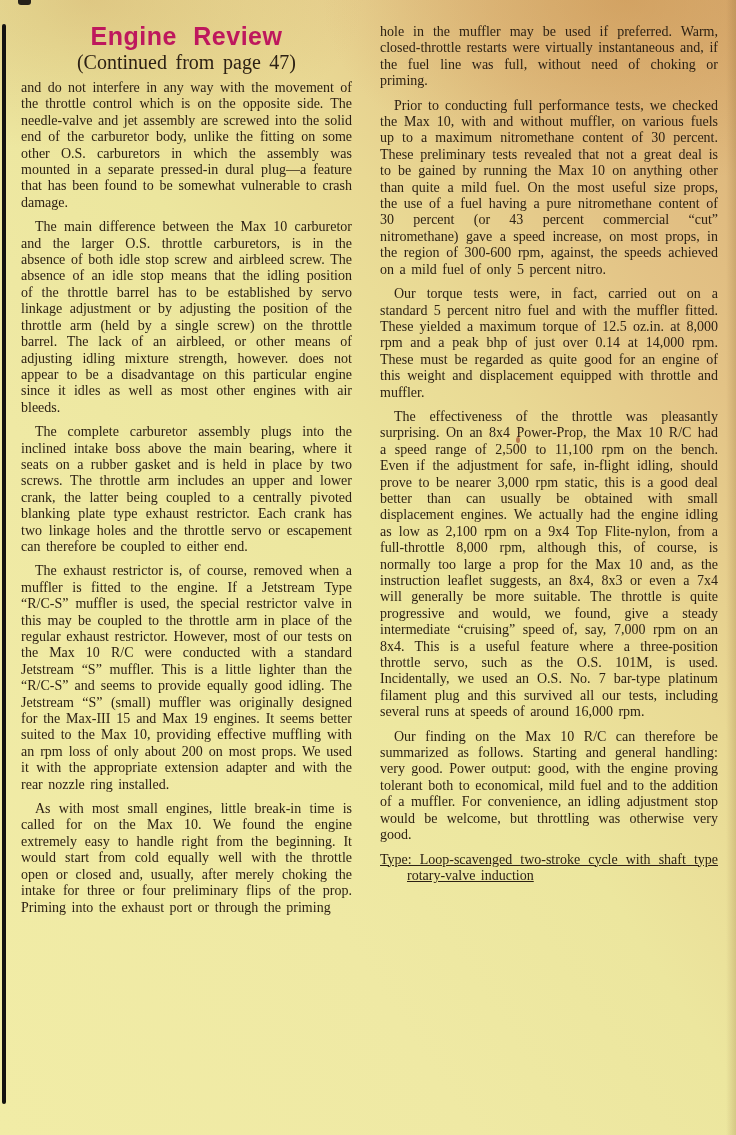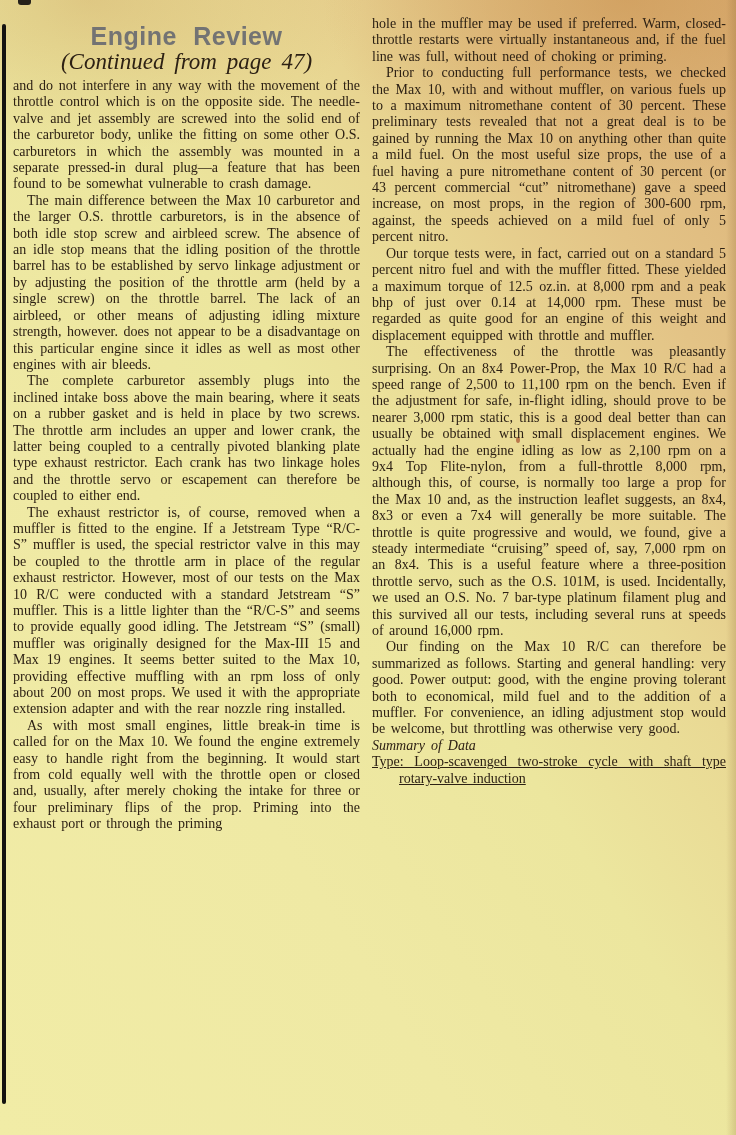--- a/index.html
+++ b/index.html
@@ -20,27 +20,27 @@
   .speck{position:absolute;left:516px;top:437px;width:4px;height:6px;background:#a5502e;border-radius:50%;opacity:.7;}
 
   .col{position:absolute;top:16px;text-align:justify;font-size:14px;line-height:16.4px;word-spacing:0.14em;}
   .col-left{left:13px;width:347px;}
   .col-right{left:372px;width:354px;}
 
   .title{
     font-family:"Liberation Sans", sans-serif;
     font-weight:bold;font-size:25px;line-height:28px;
     letter-spacing:0.5px;word-spacing:9px;
-    text-align:center;color:#737373;margin:6px 0 2px 0;
+    text-align:center;color:#be185d;margin:6px 0 2px 0;
   }
   .subtitle{
-    font-style:italic;font-size:23px;line-height:20px;text-align:center;
+    font-size:20px;line-height:20px;text-align:center;
     margin:2px 0 6px 0;word-spacing:0.18em;
   }
-  p{margin:0;}
+  p{margin:8px;}
   p.indent{text-indent:14px;}
   .summary-heading{font-style:italic;word-spacing:0.18em;}
   .type-line{padding-left:27px;text-indent:-27px;text-decoration:underline;}
 </style>
 </head>
 <body>
 
 <div class="page">
 
   <div class="rule-left"></div>
@@ -59,17 +59,16 @@
     <p class="indent">As with most small engines, little break-in time is called for on the Max 10. We found the engine extremely easy to handle right from the beginning. It would start from cold equally well with the throttle open or closed and, usually, after merely choking the intake for three or four preliminary flips of the prop. Priming into the exhaust port or through the priming</p>
   </div>
 
   <div class="col col-right">
     <p>hole in the muffler may be used if preferred. Warm, closed-throttle restarts were virtually instantaneous and, if the fuel line was full, without need of choking or priming.</p>
     <p class="indent">Prior to conducting full performance tests, we checked the Max 10, with and without muffler, on various fuels up to a maximum nitromethane content of 30 percent. These preliminary tests revealed that not a great deal is to be gained by running the Max 10 on anything other than quite a mild fuel. On the most useful size props, the use of a fuel having a pure nitromethane content of 30 percent (or 43 percent commercial “cut” nitromethane) gave a speed increase, on most props, in the region of 300-600 rpm, against, the speeds achieved on a mild fuel of only 5 percent nitro.</p>
     <p class="indent">Our torque tests were, in fact, carried out on a standard 5 percent nitro fuel and with the muffler fitted. These yielded a maximum torque of 12.5 oz.in. at 8,000 rpm and a peak bhp of just over 0.14 at 14,000 rpm. These must be regarded as quite good for an engine of this weight and displacement equipped with throttle and muffler.</p>
     <p class="indent">The effectiveness of the throttle was pleasantly surprising. On an 8x4 Power-Prop, the Max 10 R/C had a speed range of 2,500 to 11,100 rpm on the bench. Even if the adjustment for safe, in-flight idling, should prove to be nearer 3,000 rpm static, this is a good deal better than can usually be obtained with small displacement engines. We actually had the engine idling as low as 2,100 rpm on a 9x4 Top Flite-nylon, from a full-throttle 8,000 rpm, although this, of course, is normally too large a prop for the Max 10 and, as the instruction leaflet suggests, an 8x4, 8x3 or even a 7x4 will generally be more suitable. The throttle is quite progressive and would, we found, give a steady intermediate “cruising” speed of, say, 7,000 rpm on an 8x4. This is a useful feature where a three-position throttle servo, such as the O.S. 101M, is used. Incidentally, we used an O.S. No. 7 bar-type platinum filament plug and this survived all our tests, including several runs at speeds of around 16,000 rpm.</p>
     <p class="indent">Our finding on the Max 10 R/C can therefore be summarized as follows. Starting and general handling: very good. Power output: good, with the engine proving tolerant both to economical, mild fuel and to the addition of a muffler. For convenience, an idling adjustment stop would be welcome, but throttling was otherwise very good.</p>
 
-    <p class="summary-heading">Summary of Data</p>
     <p class="type-line">Type: Loop-scavenged two-stroke cycle with shaft type rotary-valve induction</p>
   </div>
 
 </div>
 
 </body></html>

